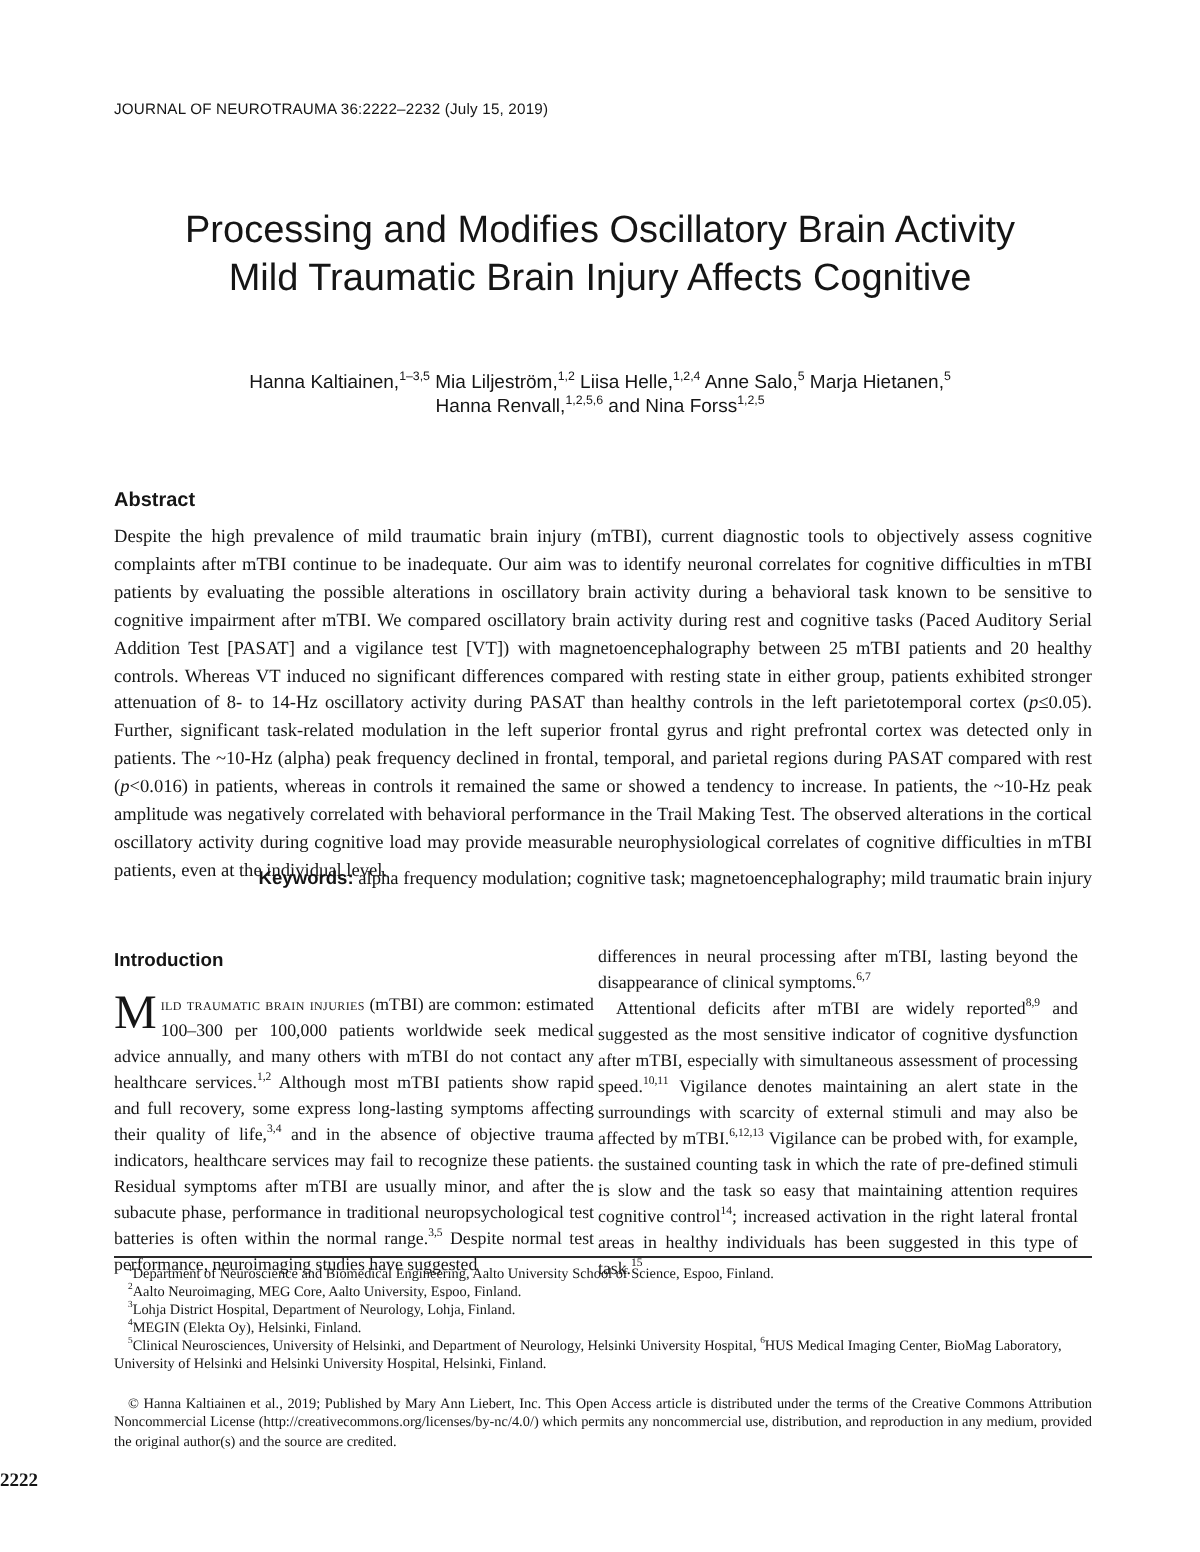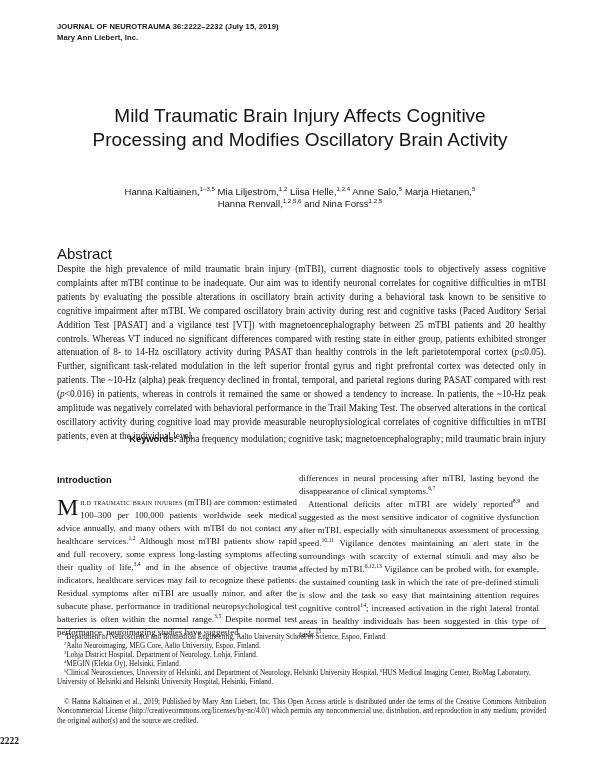--- a/index.html
+++ b/index.html
@@ -5,40 +5,40 @@
   html, body { margin:0; padding:0; background:#ffffff; }
   .page {
     position:relative;
     width:600px; height:776px;
     background:#ffffff;
     color:#151515;
     font-family:"Liberation Serif", serif;
     overflow:hidden;
   }
   .masthead {
-    position:absolute; left:57px; top:22px;
+    position:absolute; left:57px; top:50px;
     font-family:"Liberation Sans", sans-serif;
-    font-size:7.6px; line-height:10.5px; letter-spacing:0.1px;font-weight:bold;
+    font-size:7.6px; line-height:10.5px; letter-spacing:0.1px;
   }
   .title {
     position:absolute; left:0; right:0; top:104px;
     text-align:center;
     font-family:"Liberation Sans", sans-serif;
     font-size:19px; line-height:23.5px; font-weight:400;
   }
   .authors {
     position:absolute; left:0; right:0; top:186px;
     text-align:center;
     font-family:"Liberation Sans", sans-serif;
     font-size:9.5px; line-height:11.5px;
   }
   .abstract-heading {
     position:absolute; left:57px; top:245px;
     font-family:"Liberation Sans", sans-serif;
-    font-weight:normal; font-size:15px;
+    font-weight:bold; font-size:10px;
   }
   .abstract-body {
     position:absolute; left:57px; top:263px; width:489px;
     font-size:9.3px; line-height:13.9px; text-align:justify;
   }
   .keywords {
     position:absolute; left:57px; top:433px; width:489px;
     font-size:9.3px; line-height:12px;text-align:right;
   }
   .keywords .kw-label {
@@ -84,26 +84,25 @@
   sup { font-size:65%; vertical-align:super; line-height:0; }
   .it { font-style:italic; }
 </style>
 </head>
 <body>
 
 <div class="page">
 
   <div class="masthead">
     <div>JOURNAL OF NEUROTRAUMA 36:2222–2232 (July 15, 2019)</div>
-    <div>Mary Ann Liebert, Inc.</div>
   </div>
 
   <div class="title">
+    <div>Processing and Modifies Oscillatory Brain Activity</div>
     <div>Mild Traumatic Brain Injury Affects Cognitive</div>
-    <div>Processing and Modifies Oscillatory Brain Activity</div>
   </div>
 
   <div class="authors">
     <div>Hanna Kaltiainen,<sup>1–3,5</sup> Mia Liljeström,<sup>1,2</sup> Liisa Helle,<sup>1,2,4</sup> Anne Salo,<sup>5</sup> Marja Hietanen,<sup>5</sup></div>
     <div>Hanna Renvall,<sup>1,2,5,6</sup> and Nina Forss<sup>1,2,5</sup></div>
   </div>
 
   <div class="abstract-heading">Abstract</div>
 
   <div class="abstract-body">Despite the high prevalence of mild traumatic brain injury (mTBI), current diagnostic tools to objectively assess cognitive complaints after mTBI continue to be inadequate. Our aim was to identify neuronal correlates for cognitive difficulties in mTBI patients by evaluating the possible alterations in oscillatory brain activity during a behavioral task known to be sensitive to cognitive impairment after mTBI. We compared oscillatory brain activity during rest and cognitive tasks (Paced Auditory Serial Addition Test [PASAT] and a vigilance test [VT]) with magnetoencephalography between 25 mTBI patients and 20 healthy controls. Whereas VT induced no significant differences compared with resting state in either group, patients exhibited stronger attenuation of 8- to 14-Hz oscillatory activity during PASAT than healthy controls in the left parietotemporal cortex (<span class="it">p</span>≤0.05). Further, significant task-related modulation in the left superior frontal gyrus and right prefrontal cortex was detected only in patients. The ~10-Hz (alpha) peak frequency declined in frontal, temporal, and parietal regions during PASAT compared with rest (<span class="it">p</span>&lt;0.016) in patients, whereas in controls it remained the same or showed a tendency to increase. In patients, the ~10-Hz peak amplitude was negatively correlated with behavioral performance in the Trail Making Test. The observed alterations in the cortical oscillatory activity during cognitive load may provide measurable neurophysiological correlates of cognitive difficulties in mTBI patients, even at the individual level.</div>

